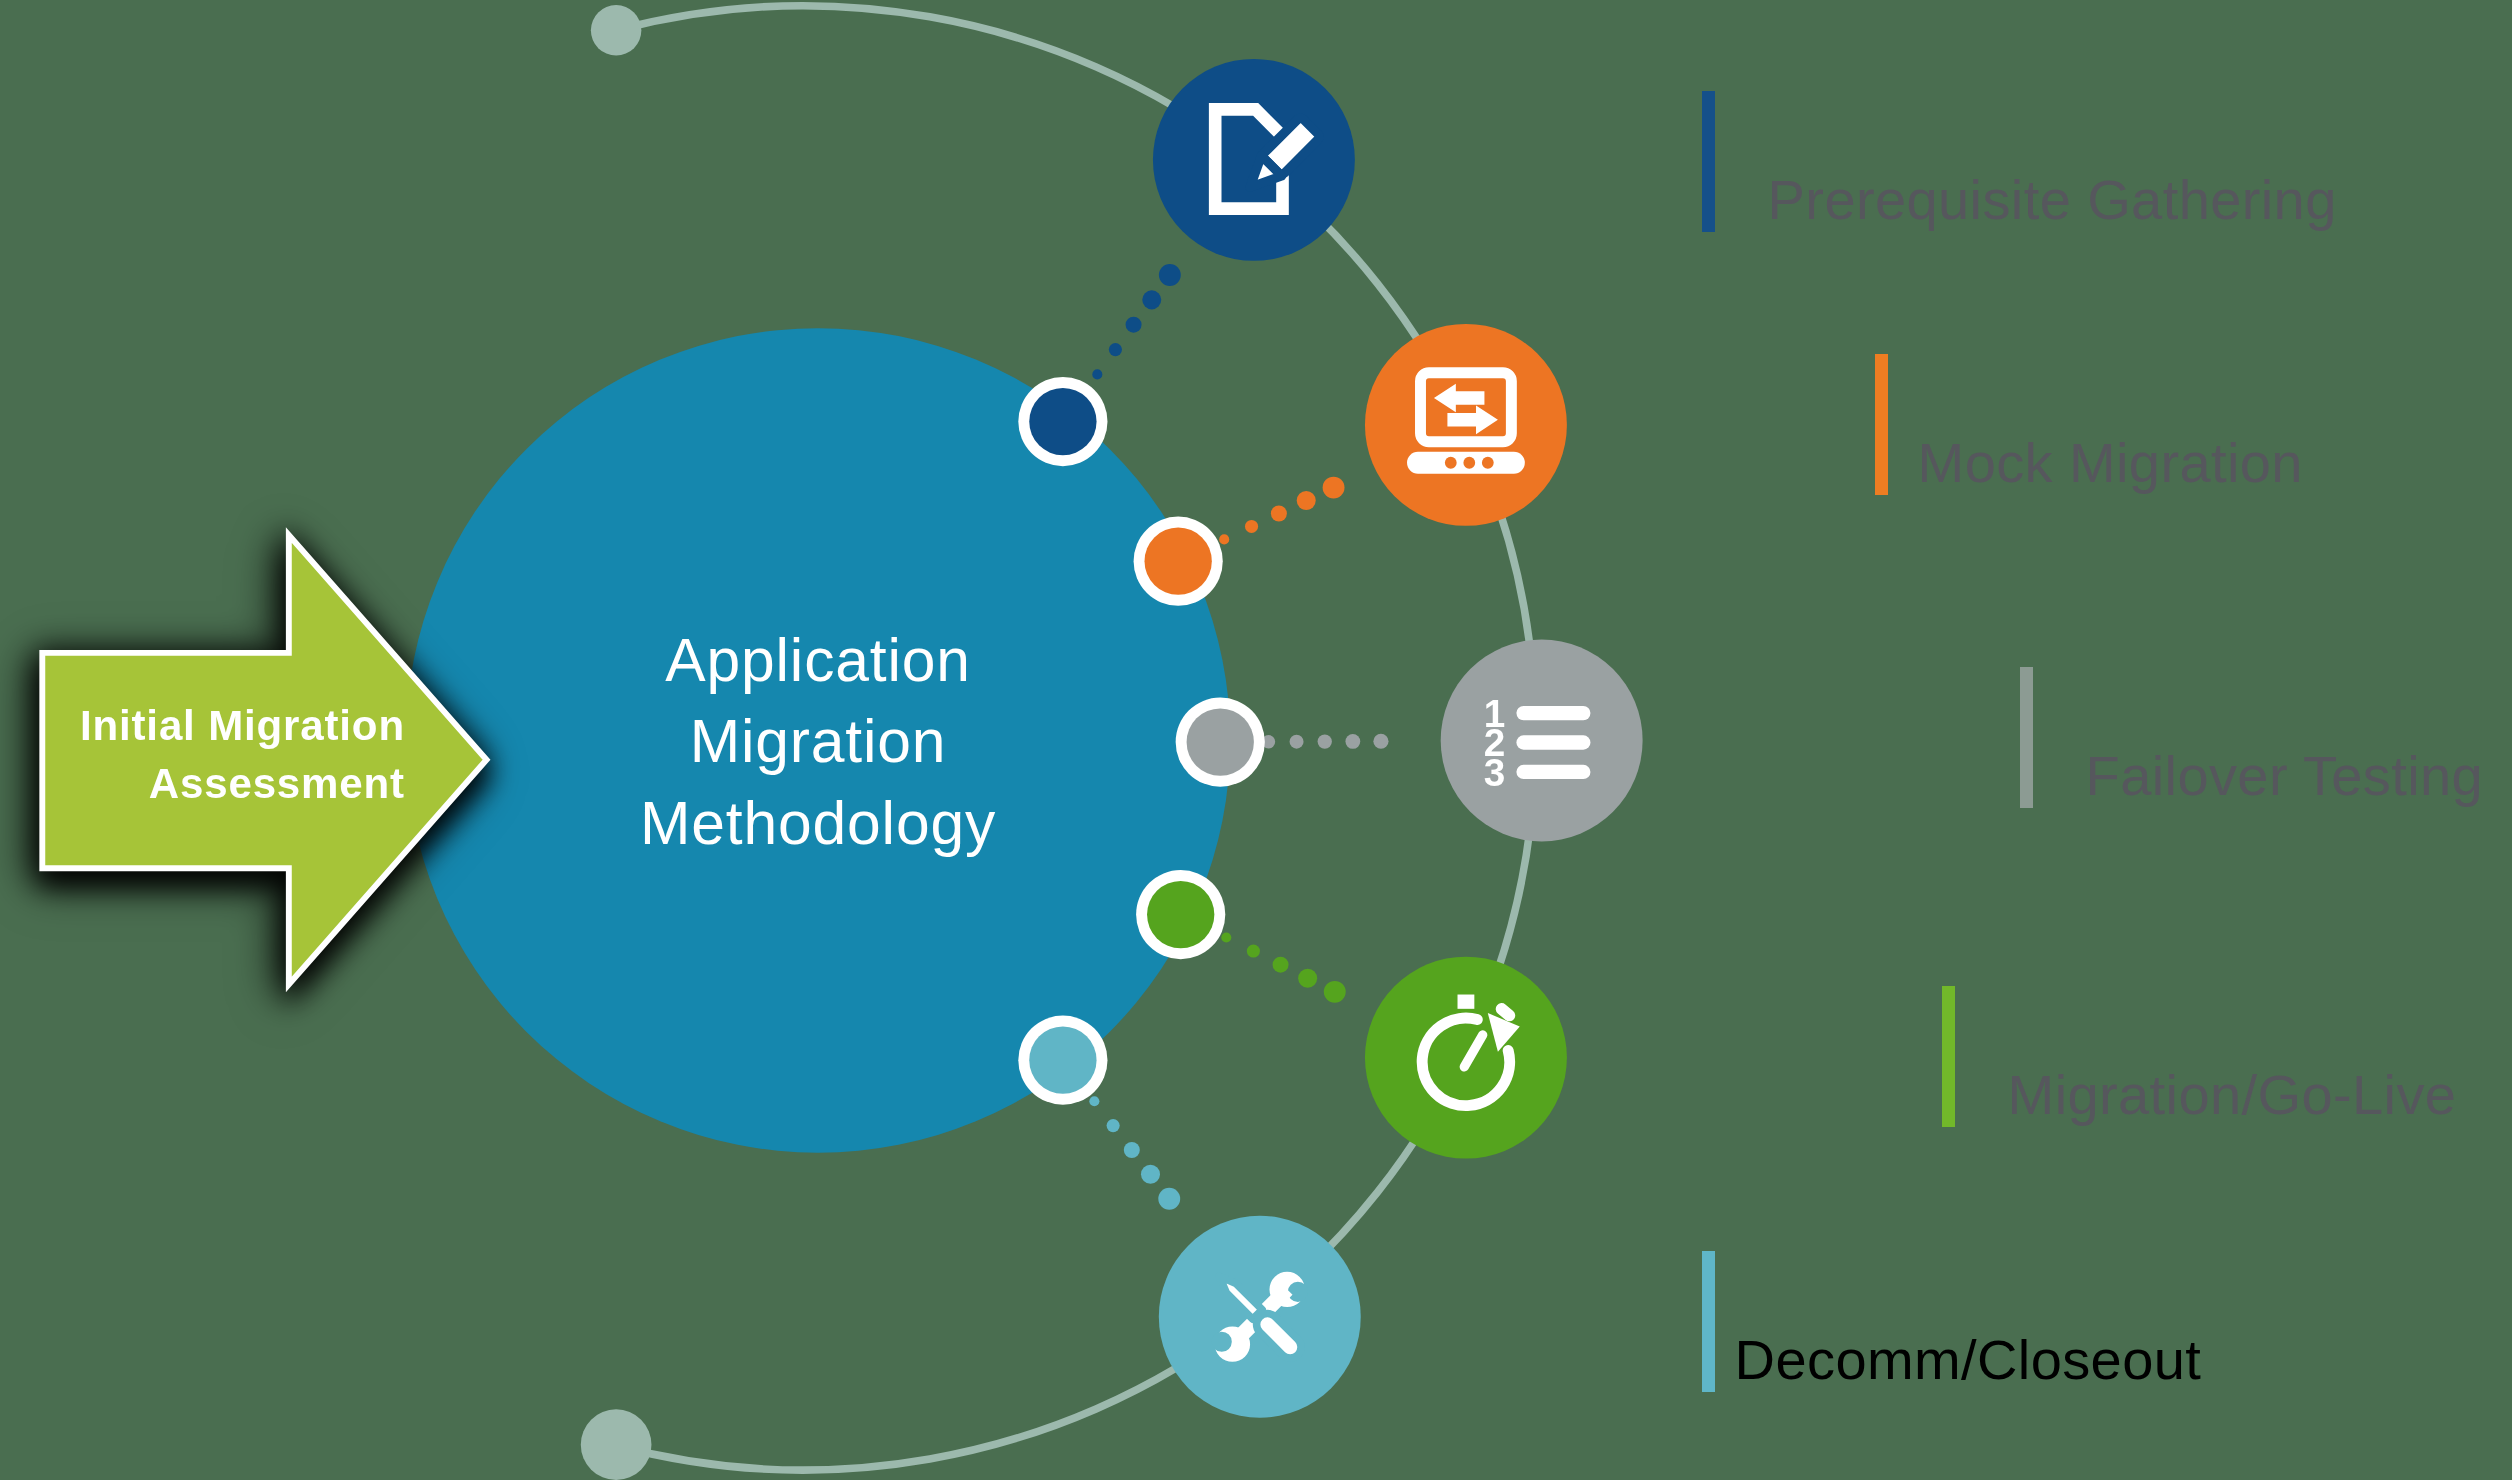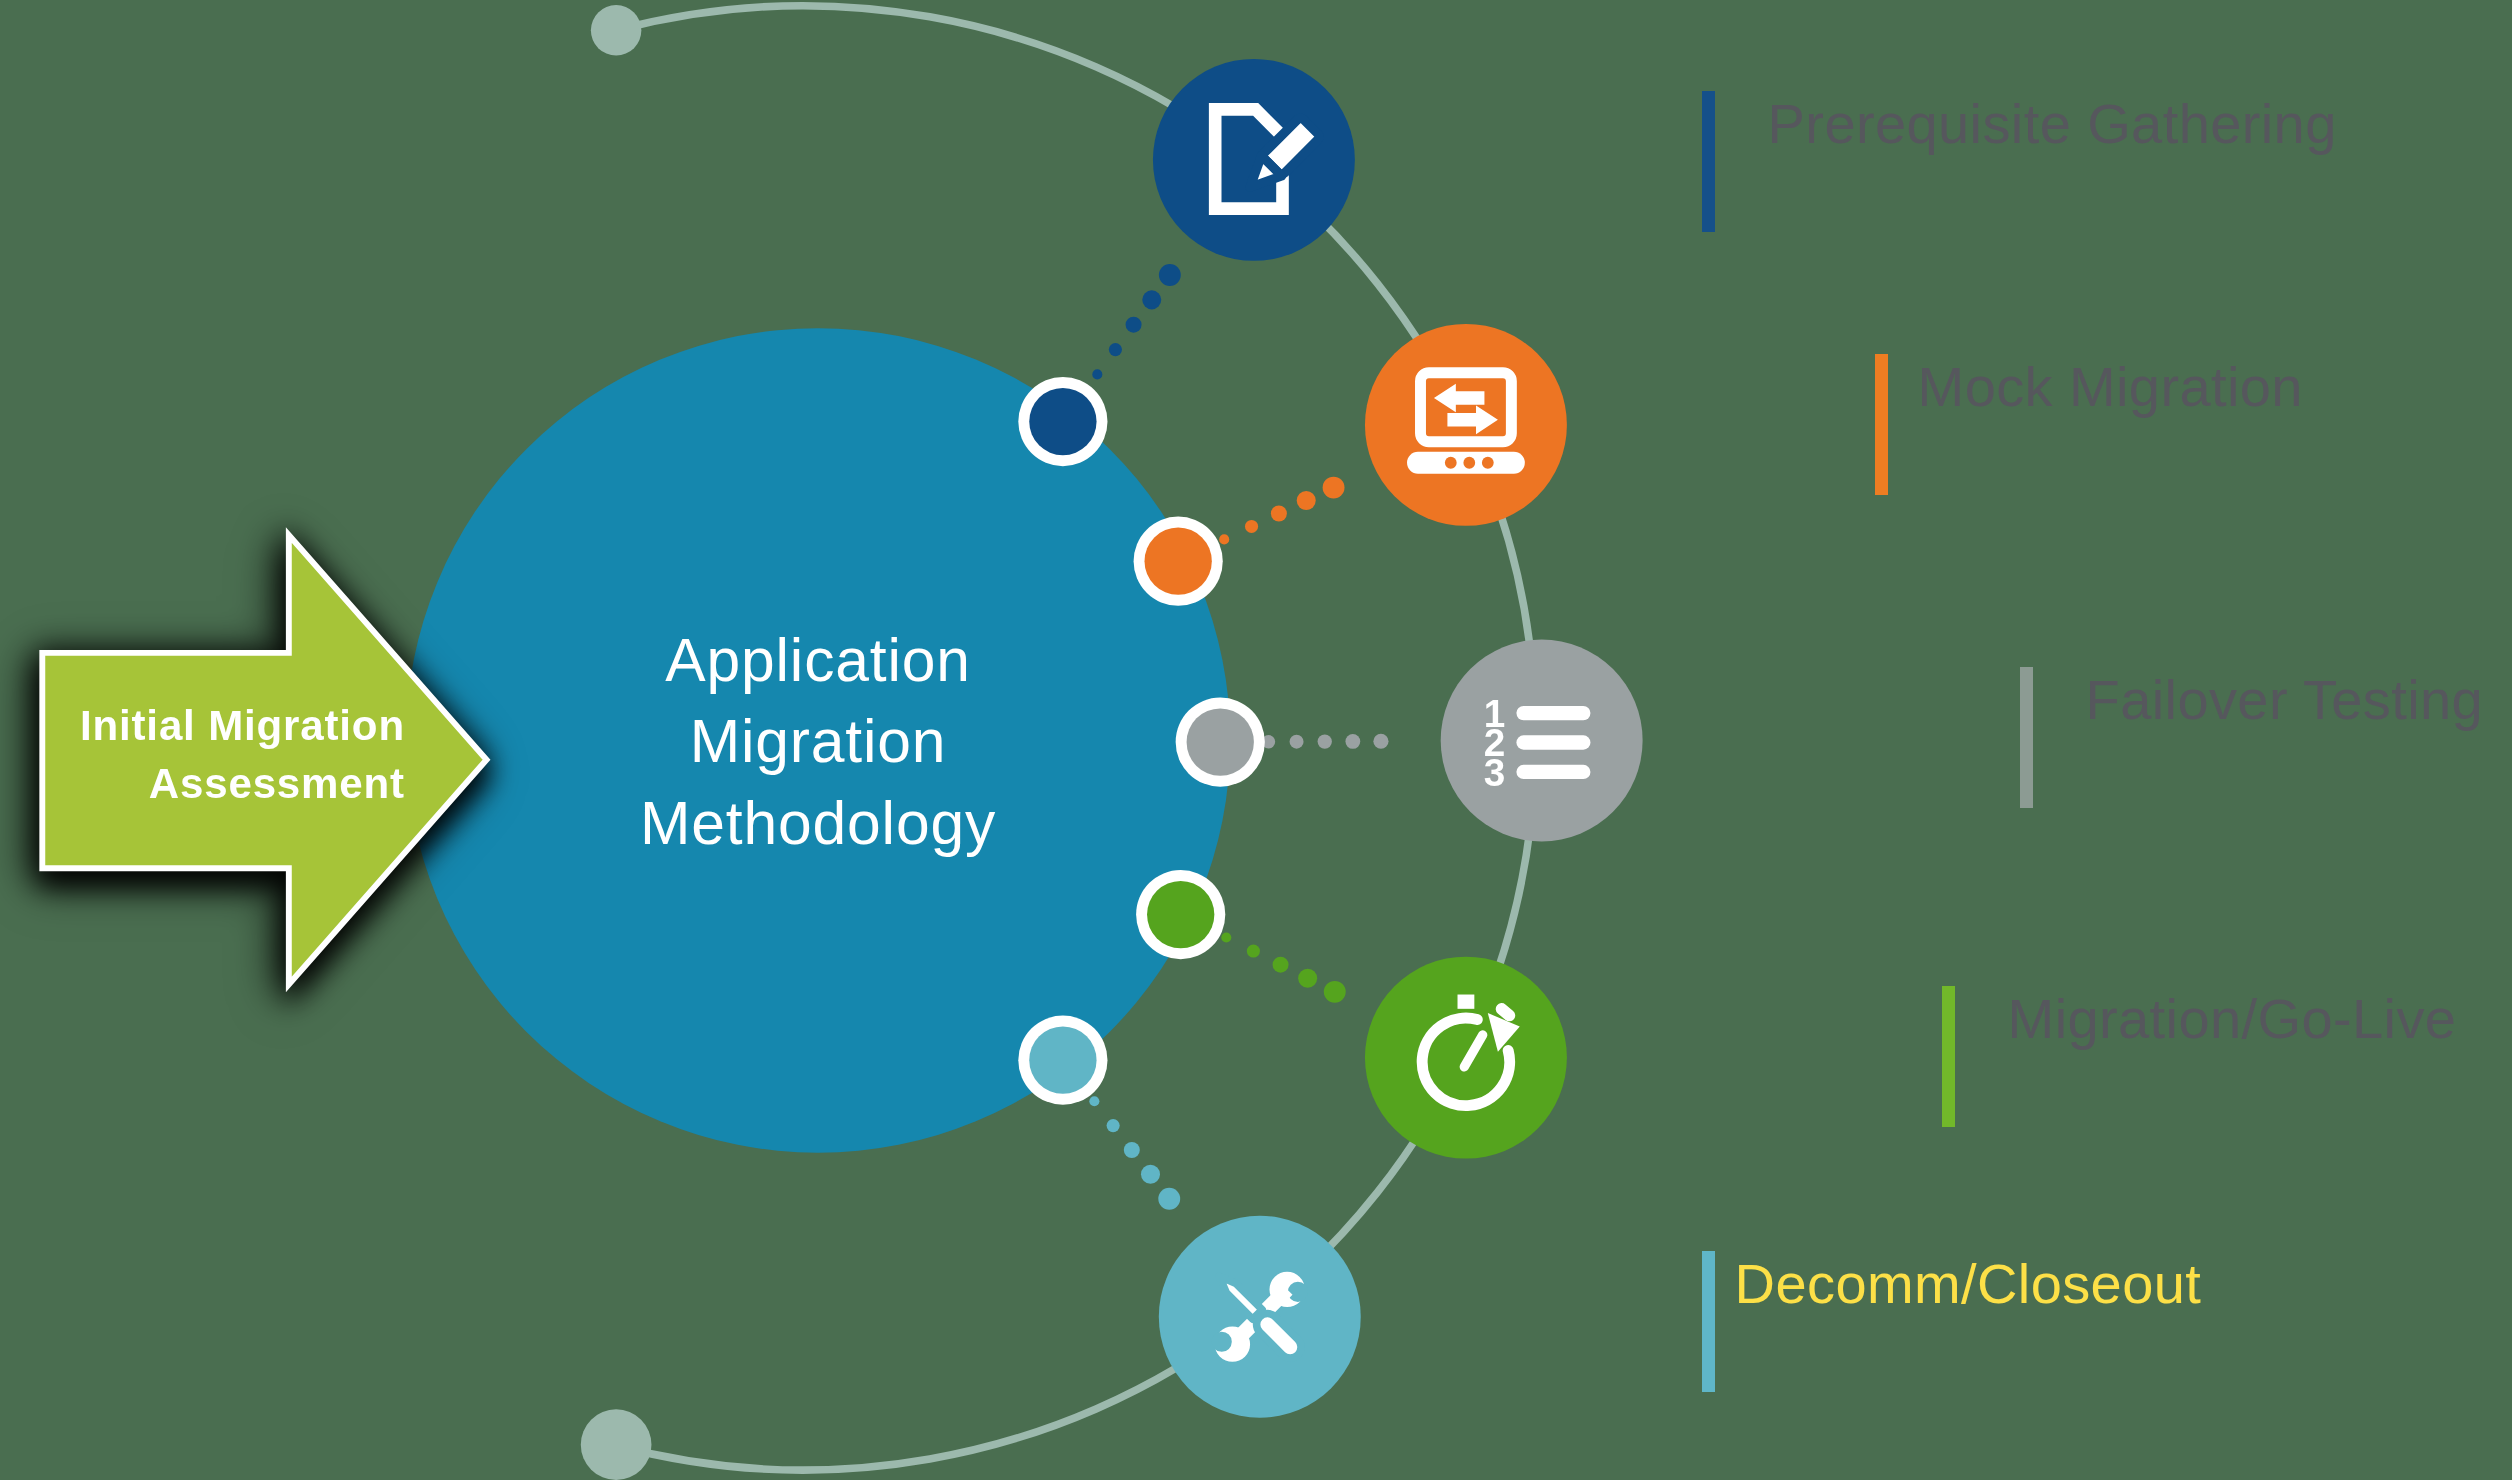--- a/index.html
+++ b/index.html
@@ -20,21 +20,21 @@
                          drop-shadow(0px -6px 14px rgba(0,0,0,0.35)); }
   .arrow-label {
     font-family: "Liberation Sans", sans-serif;
     font-size: 50px; font-weight: 600; letter-spacing: 1px;
   }
   .list-num {
     font-family: "Liberation Sans", sans-serif;
     font-size: 46px; font-weight: 700;
   }
   .legend-item {
-    position: absolute; display: flex; align-items: flex-start; height: 141px;
+    position: absolute; display: flex; align-items: flex-end; height: 141px;
   }
   .legend-bar { width: 12.6px; height: 141px; flex: 0 0 12.6px; }
   .legend-label {
     margin-left: 53px; font-size: 56px; font-weight: 400;
     white-space: nowrap; letter-spacing: 0.4px;
   }
 </style>
 </head>
 <body style="background-color: rgb(74, 110, 80);">
 
@@ -193,18 +193,18 @@
     <div class="legend-item" style="left:2020px; top:667px;">
       <div class="legend-bar" style="background-color: rgb(140, 155, 147);"></div>
       <div class="legend-label" style="color: rgb(86, 87, 93);">Failover Testing</div>
     </div>
     <div class="legend-item" style="left:1909px; top:986px;padding-left:33px;">
       <div class="legend-bar" style="background-color: rgb(114, 184, 42);"></div>
       <div class="legend-label" style="color: rgb(86, 87, 93);">Migration/Go-Live</div>
     </div>
     <div class="legend-item" style="left:1702px; top:1251px;">
       <div class="legend-bar" style="background-color: rgb(95, 182, 200);"></div>
-      <div class="legend-label" style="color: #fde047; margin-left: 20px;">Decomm/Closeout</div>
+      <div class="legend-label" style="color: #000000; margin-left: 20px;">Decomm/Closeout</div>
     </div>
   </div>
 
 </div>
 
 
 </body></html>

